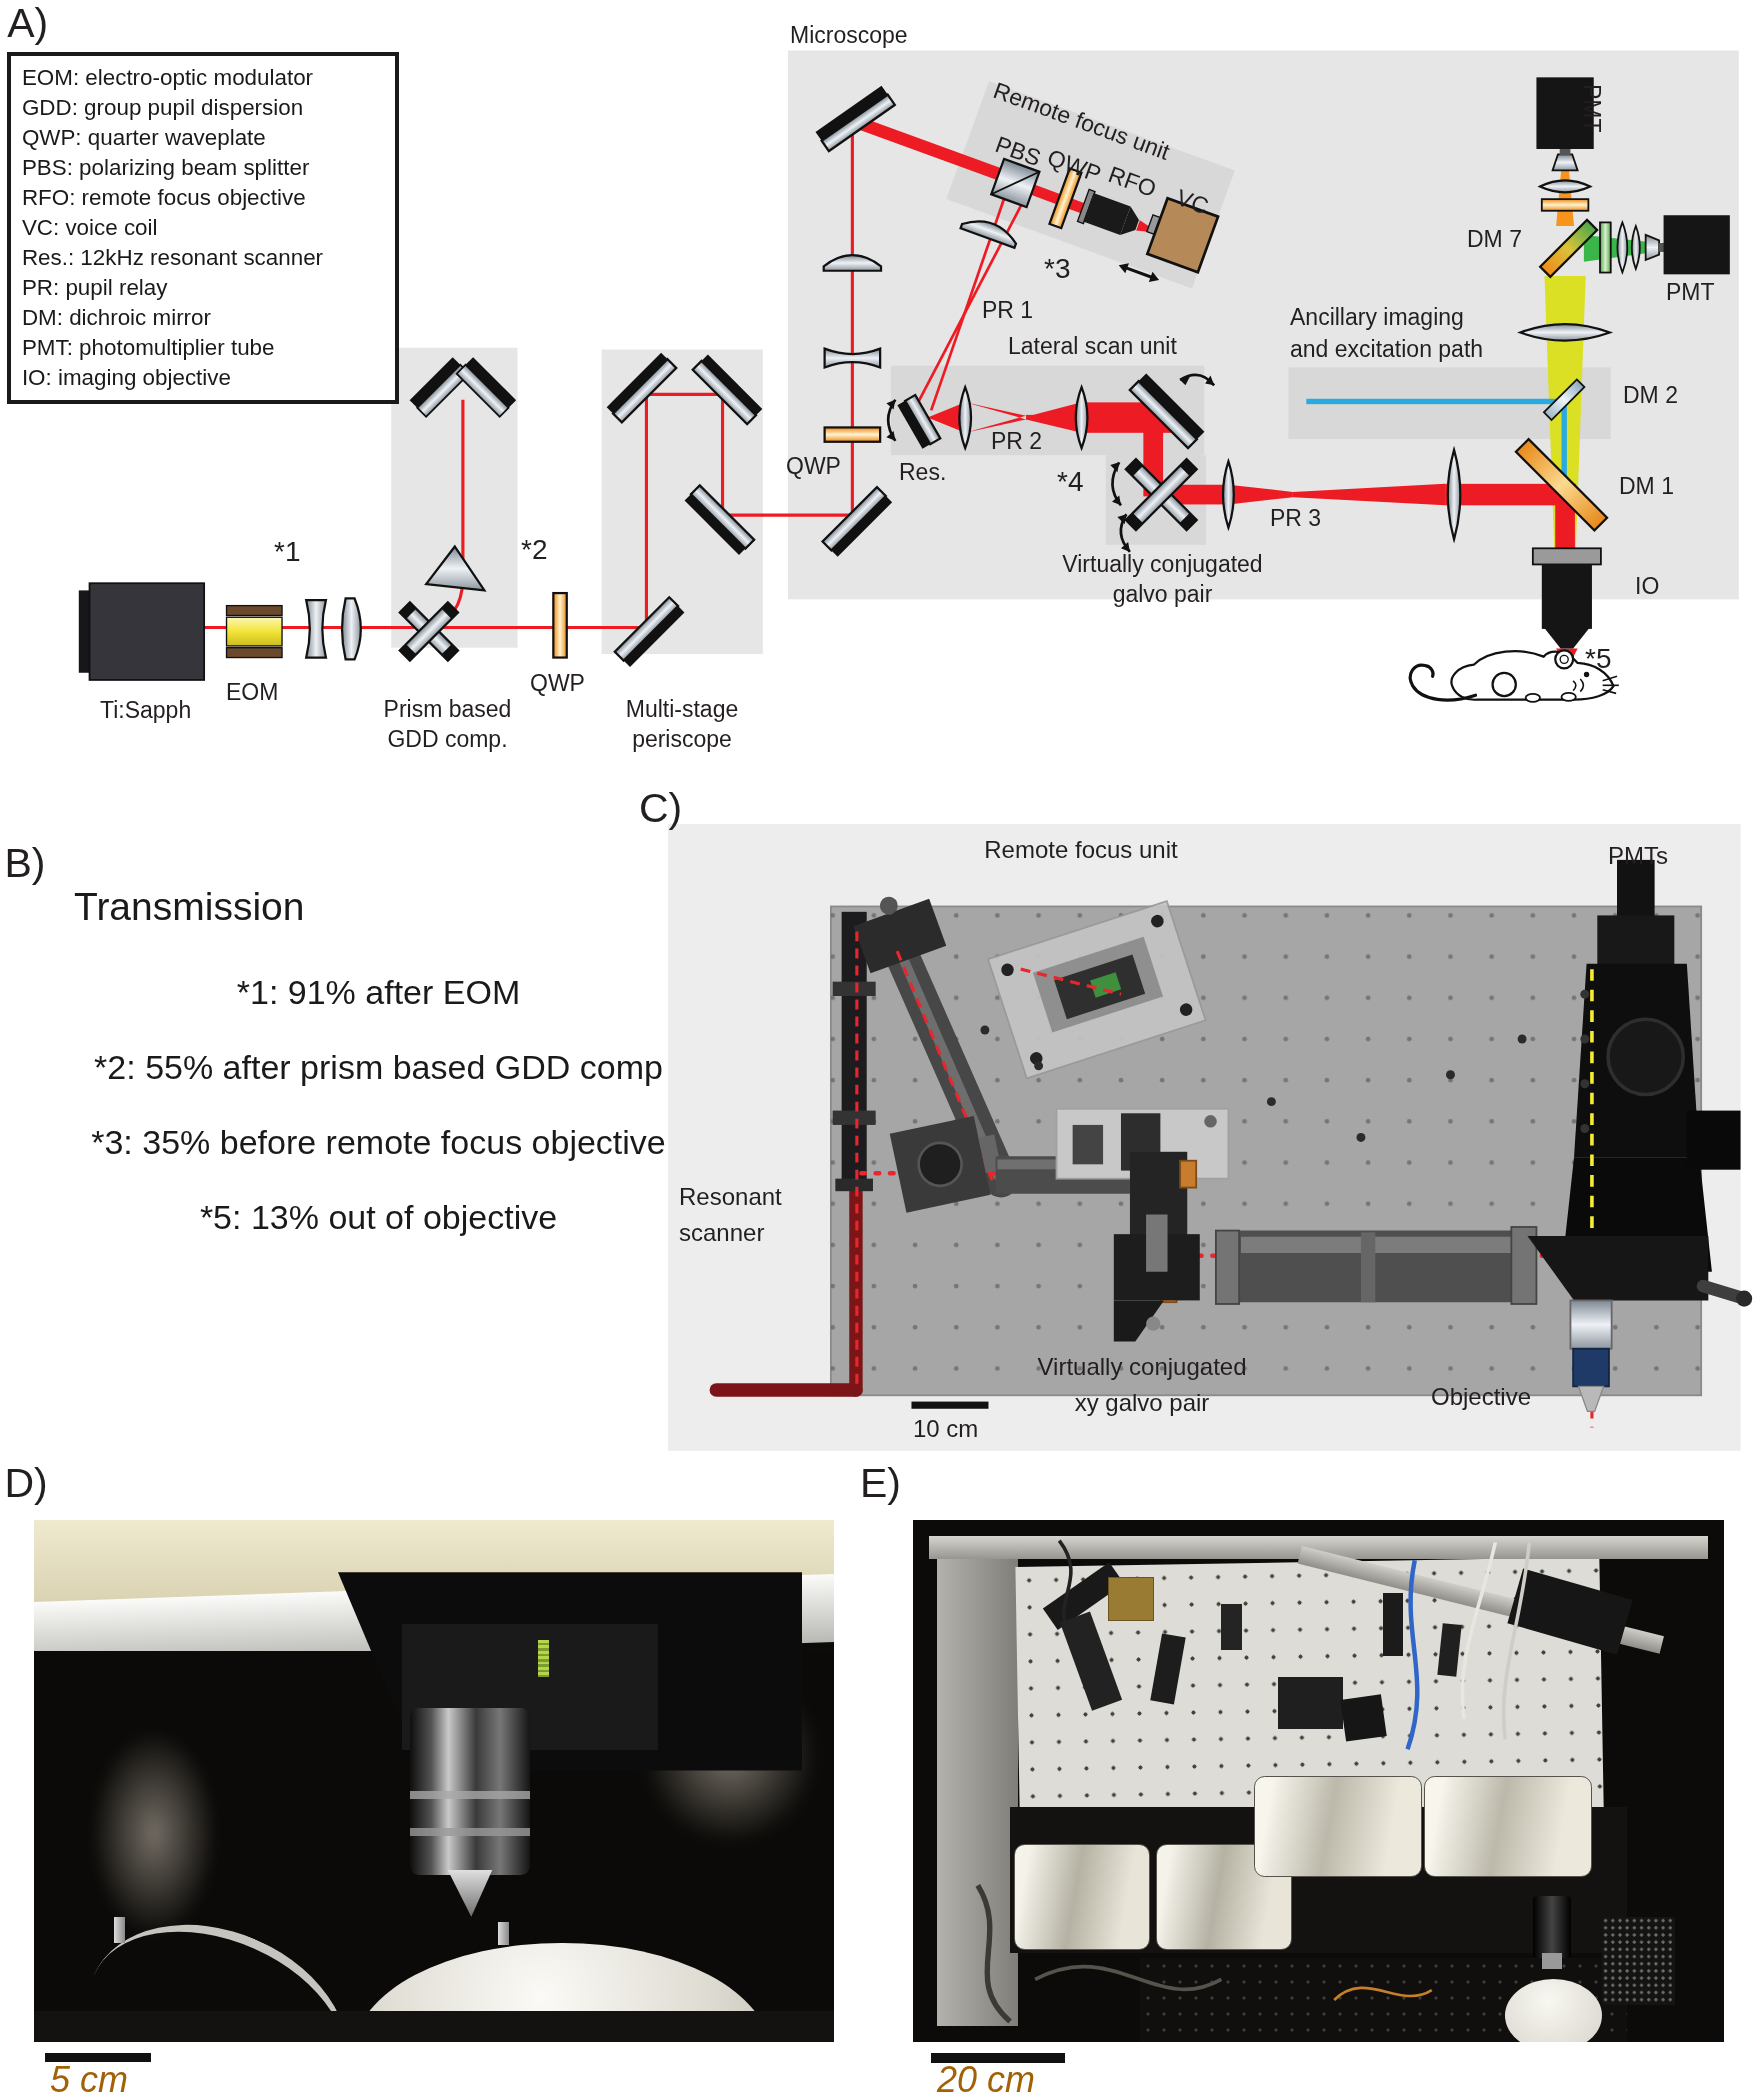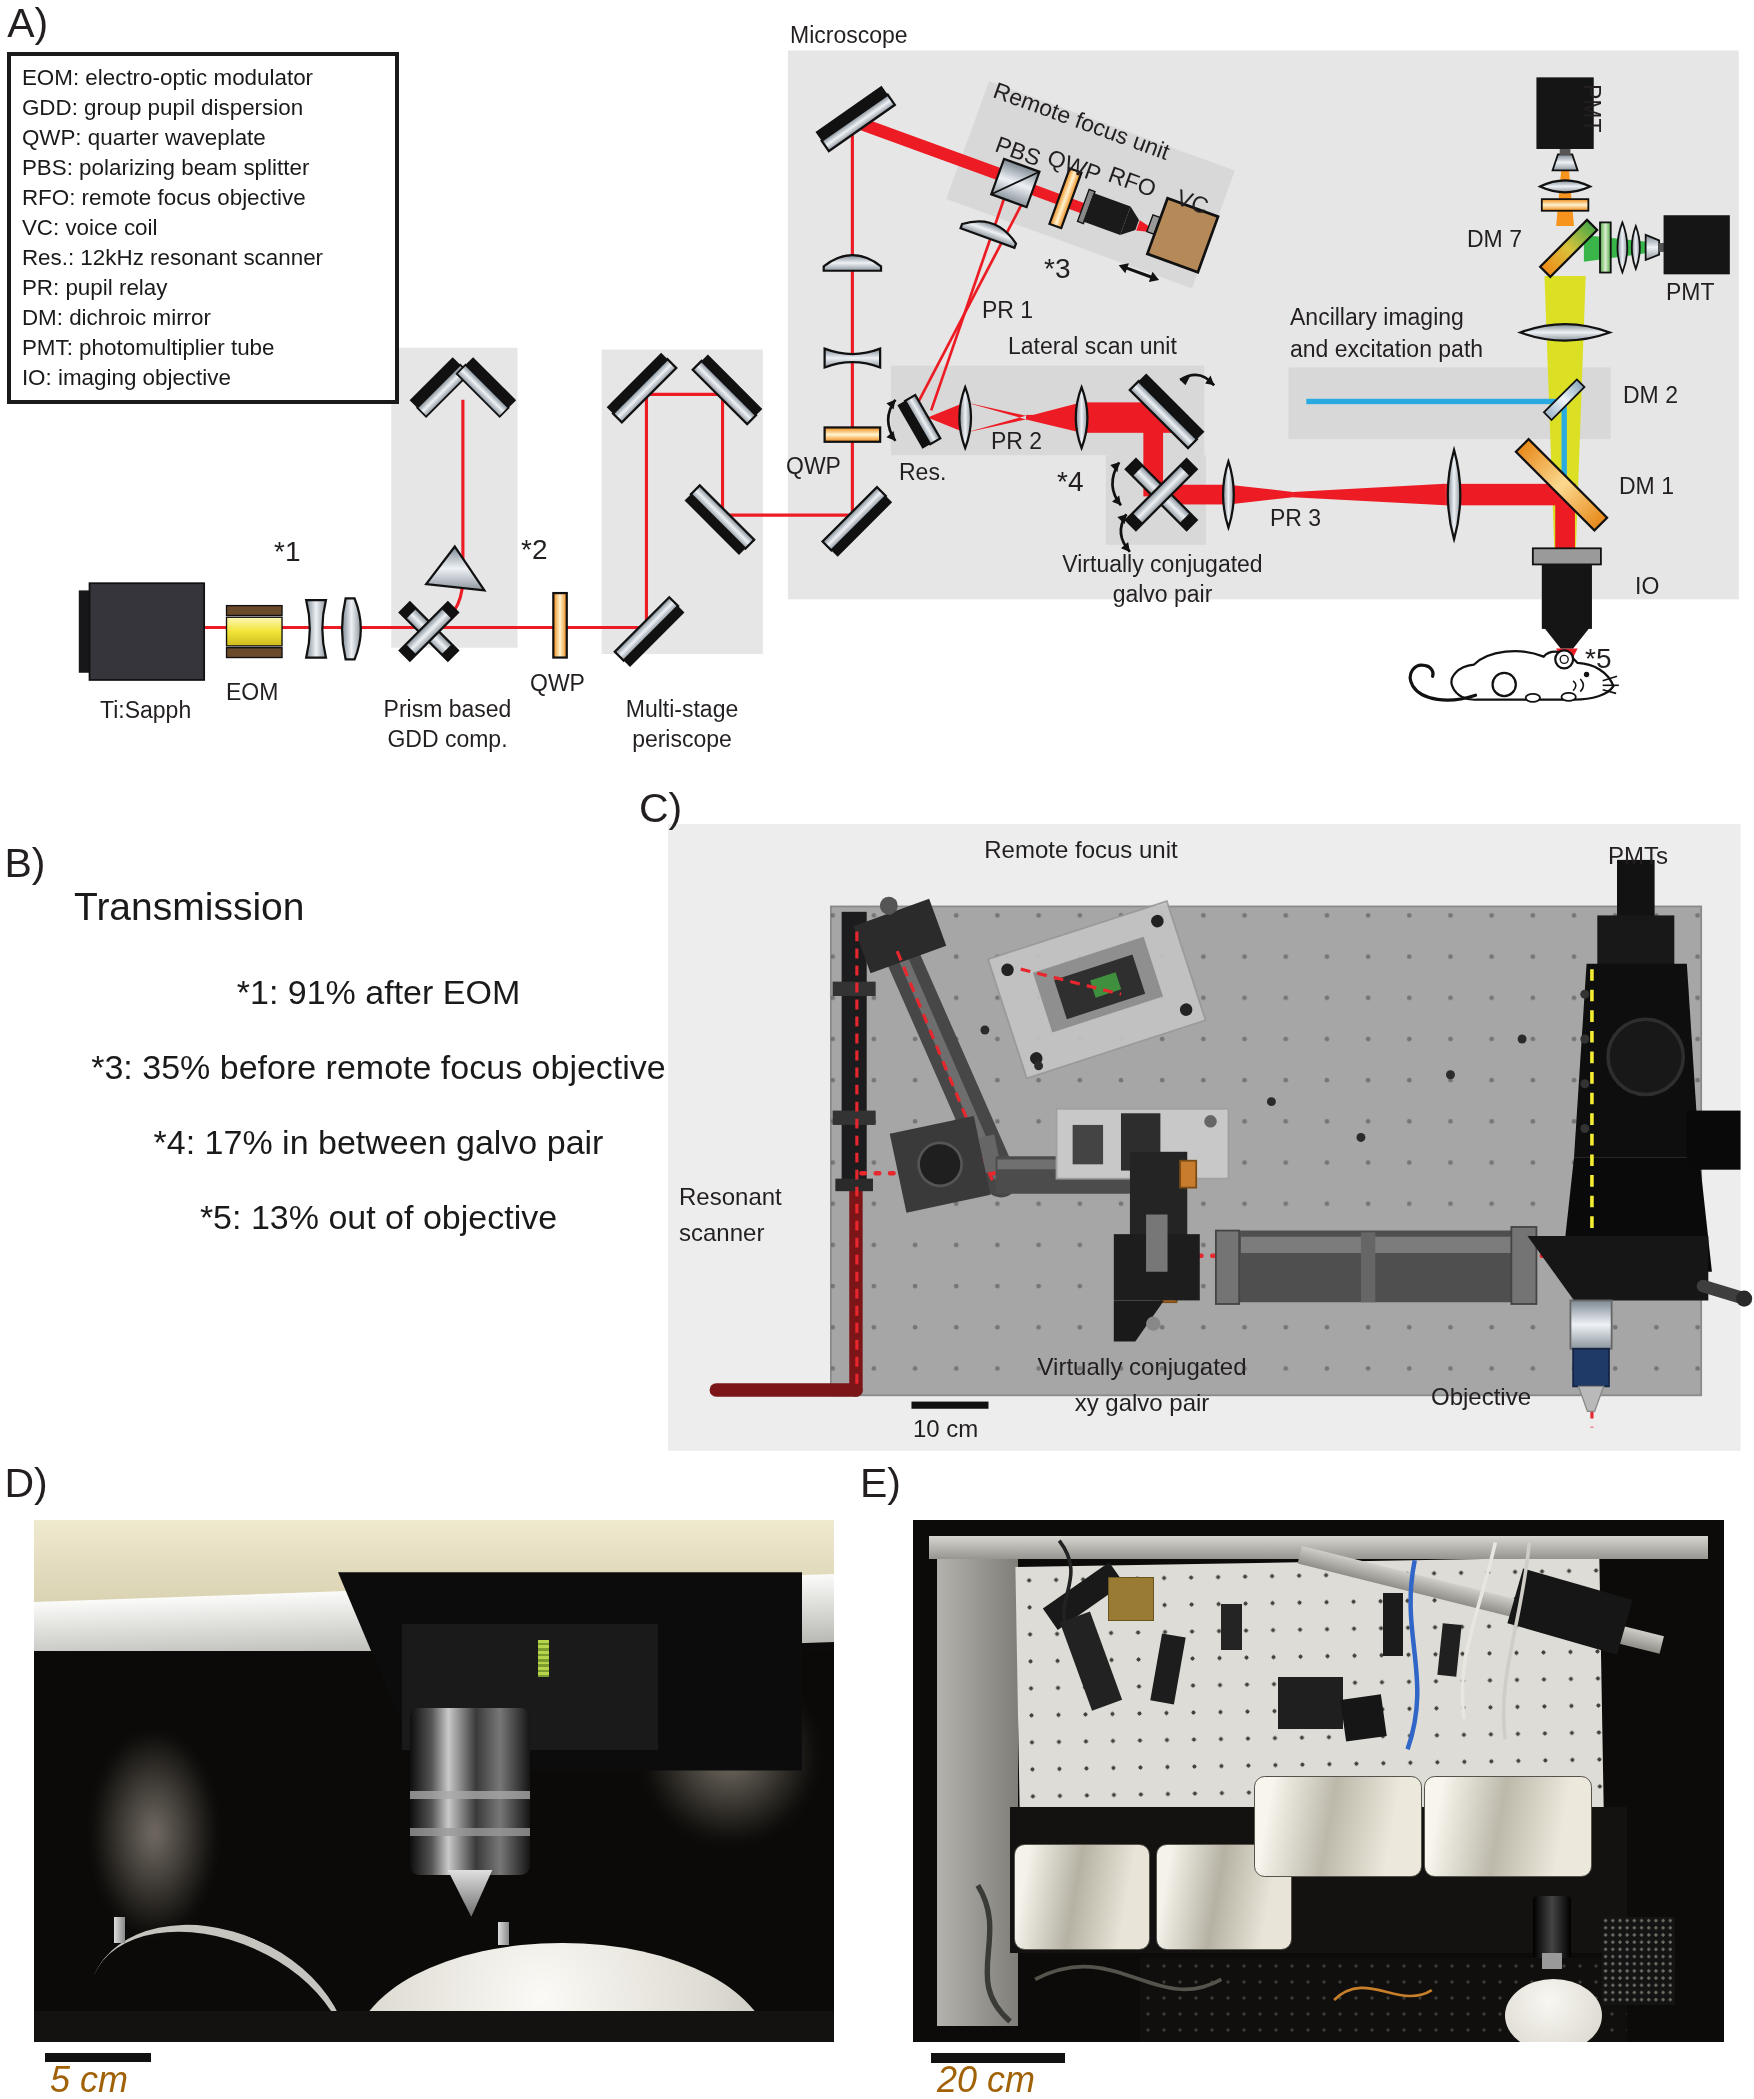--- a/index.html
+++ b/index.html
@@ -536,22 +536,22 @@
   <div class="lbl rot20" style="left:999px;top:77px">Remote focus unit</div>
   <div class="lbl rot20" style="left:1001px;top:131px">PBS</div>
   <div class="lbl rot20" style="left:1053px;top:144px">QWP</div>
   <div class="lbl rot20" style="left:1114px;top:161px">RFO</div>
   <div class="lbl rot20" style="left:1182px;top:184px">VC</div>
 
   <div class="panel-letter" style="left:4.5px;top:840px">B)</div>
   <div id="panelB-title">Transmission</div>
   <div class="abs" style="left:72px;top:955px;width:613px;height:385px;overflow:hidden">
     <div class="bItem">*1: 91% after EOM</div>
+    <div class="bItem">*2: 55% after prism based GDD comp</div>
     <div class="bItem">*3: 35% before remote focus objective</div>
-    <div class="bItem">*4: 17% in between galvo pair</div>
     <div class="bItem">*5: 13% out of objective</div>
   </div>
 
   <div class="panel-letter" style="left:639px;top:785px">C)</div>
   <div class="lbl-sm center" style="left:951px;top:836px;width:260px">Remote focus unit</div>
   <div class="lbl-sm" style="left:1608px;top:842px">PMTs</div>
   <div class="lbl-sm" style="left:679px;top:1179px;line-height:36px">
     <div>Resonant</div>
     <div>scanner</div>
   </div>

